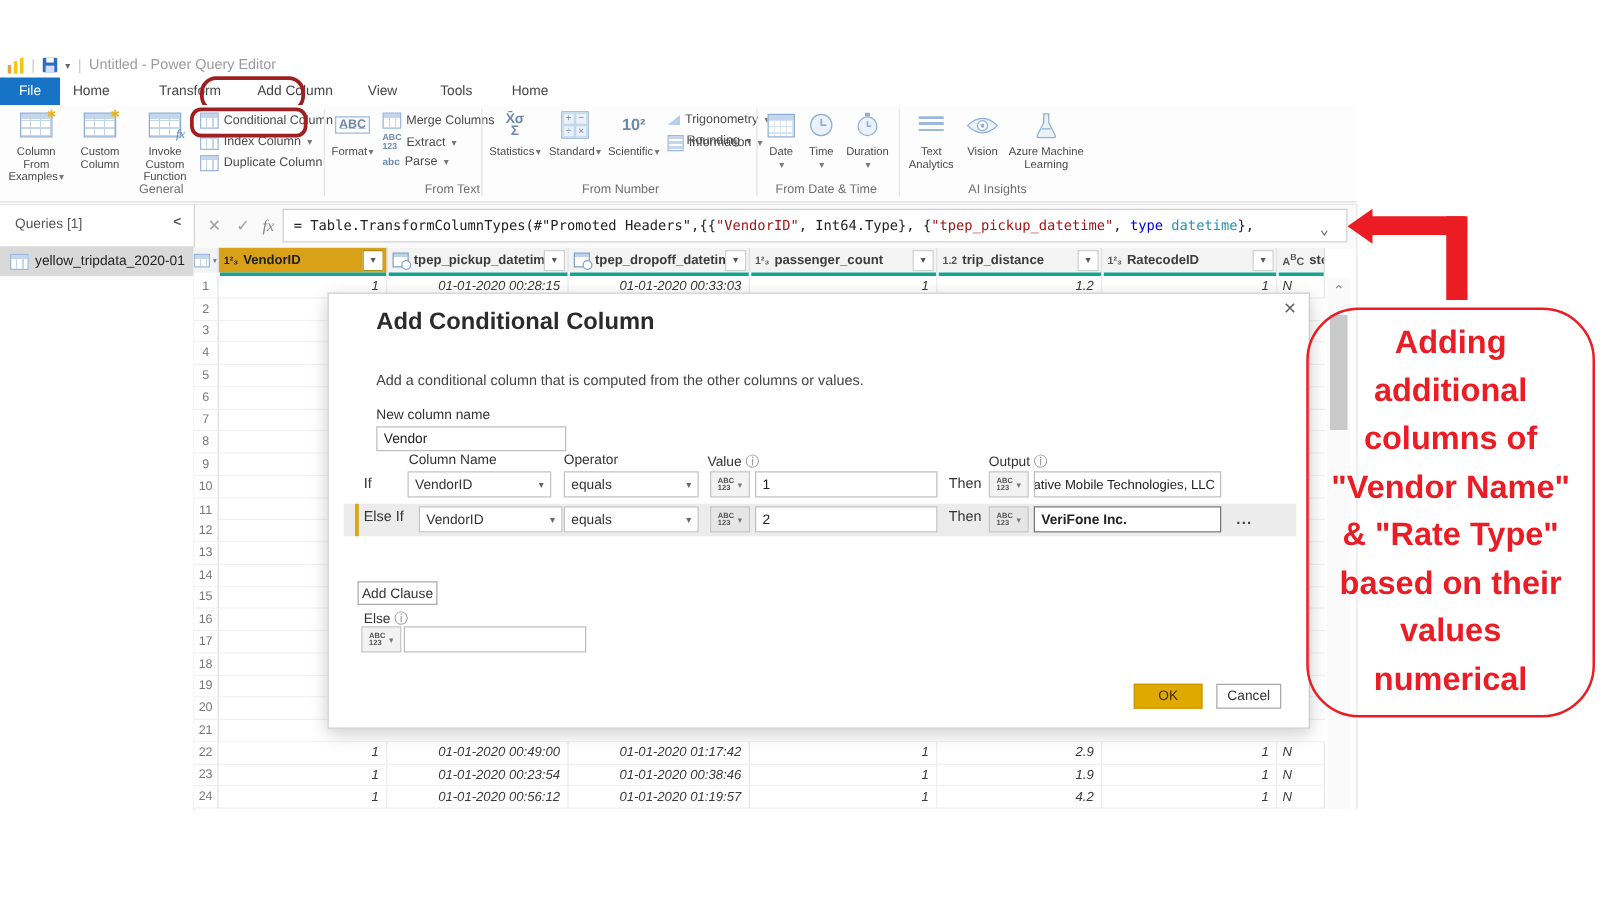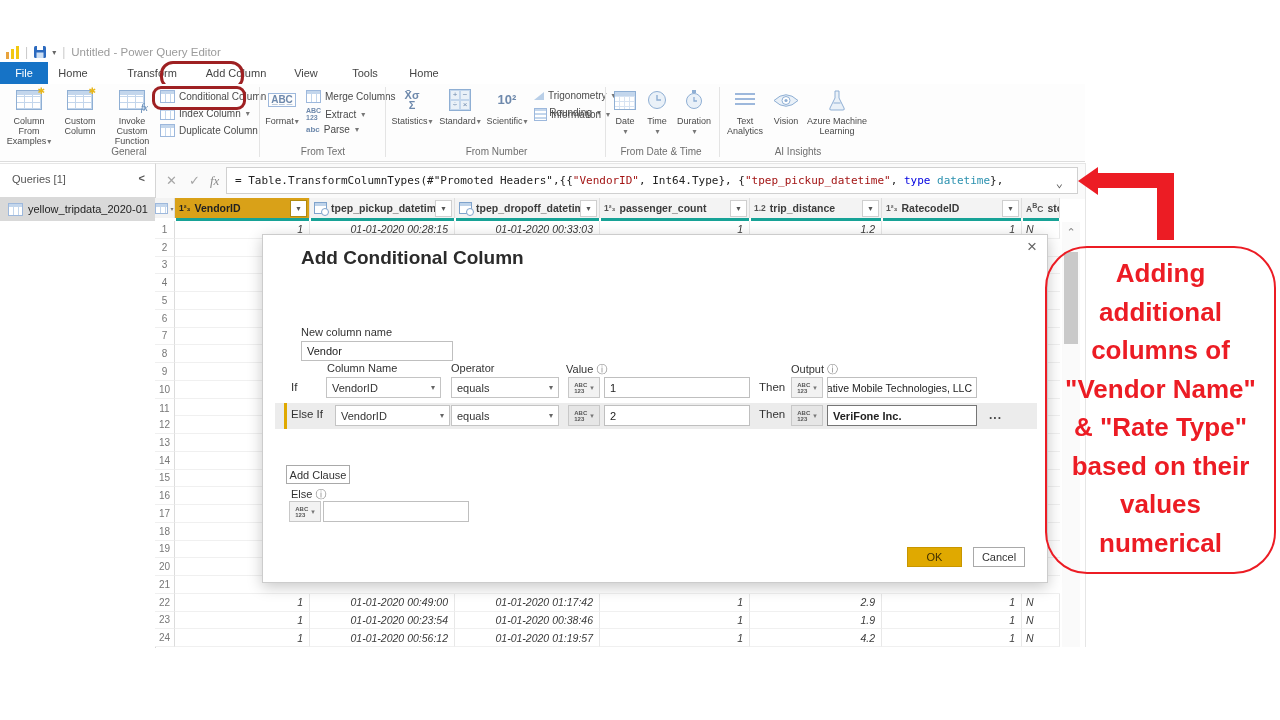--- a/index.html
+++ b/index.html
@@ -209,21 +209,21 @@
     <div class="rb-small" style="left:306px;top:23px;">
       <span class="ic-glyph" style="font-size:7px;">ABC<br>123</span>
         <span>Extract</span>
         <span class="caret">▾</span>
     </div>
     <div class="rb-small" style="left:306px;top:40px;">
       <span class="ic-glyph" style="font-size:8px;">abc</span>
         <span>Parse</span>
         <span class="caret">▾</span>
     </div>
-    <div class="rb-label" style="left:262px;width:122px;">From Text</div>
+    <div class="rb-label" style="left:262px;width:122px;text-align:right;">From Text</div>
     <div class="rb-sep" style="left:385px;"></div>
 
     <div class="rb-big" style="left:389px;width:46px;">
       <div class="ic">
           <span class="ic-glyph" style="font-size:11px;line-height:10px;">X̄σ<br>Σ</span>
         </div>
       <span>Statistics</span><span class="caret">▾</span>
     </div>
     <div class="rb-big" style="left:437px;width:46px;">
       <div class="ic">
@@ -470,20 +470,21 @@
 
   <div class="abs vscroll">
     <div class="vs-up">⌃</div>
     <div class="vs-thumb"></div>
   </div>
   <div class="abs app-edge"></div>
 
   <div class="abs dialog">
     <div class="dlg-close">×</div>
     <div class="dlg-title">Add Conditional Column</div>
+    <div class="dlg-desc">Add a conditional column that is computed from the other columns or values.</div>
 
     <div class="abs dlg-lbl" style="left:38px;top:91px;">New column name</div>
     <div class="dlg-input" style="left:38px;top:106px;width:152px;height:20px;">
         <span>Vendor</span>
       </div>
 
     <div class="abs dlg-lbl" style="left:64px;top:127px;">Column Name</div>
     <div class="abs dlg-lbl" style="left:188px;top:127px;">Operator</div>
     <div class="abs dlg-lbl" style="left:303px;top:127px;"><span>Value</span> <span class="info-i">ⓘ</span></div>
     <div class="abs dlg-lbl" style="left:528px;top:127px;"><span>Output</span> <span class="info-i">ⓘ</span></div>

